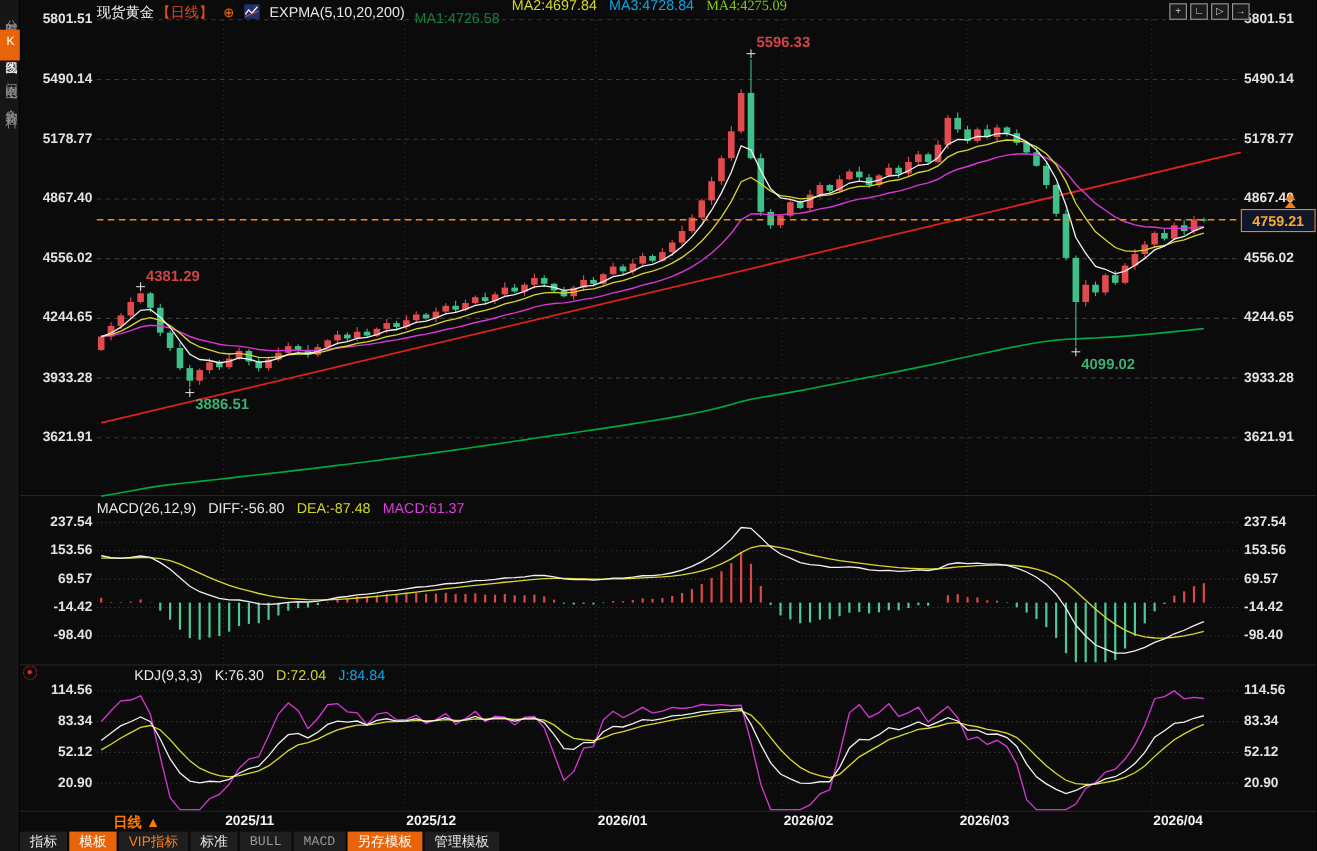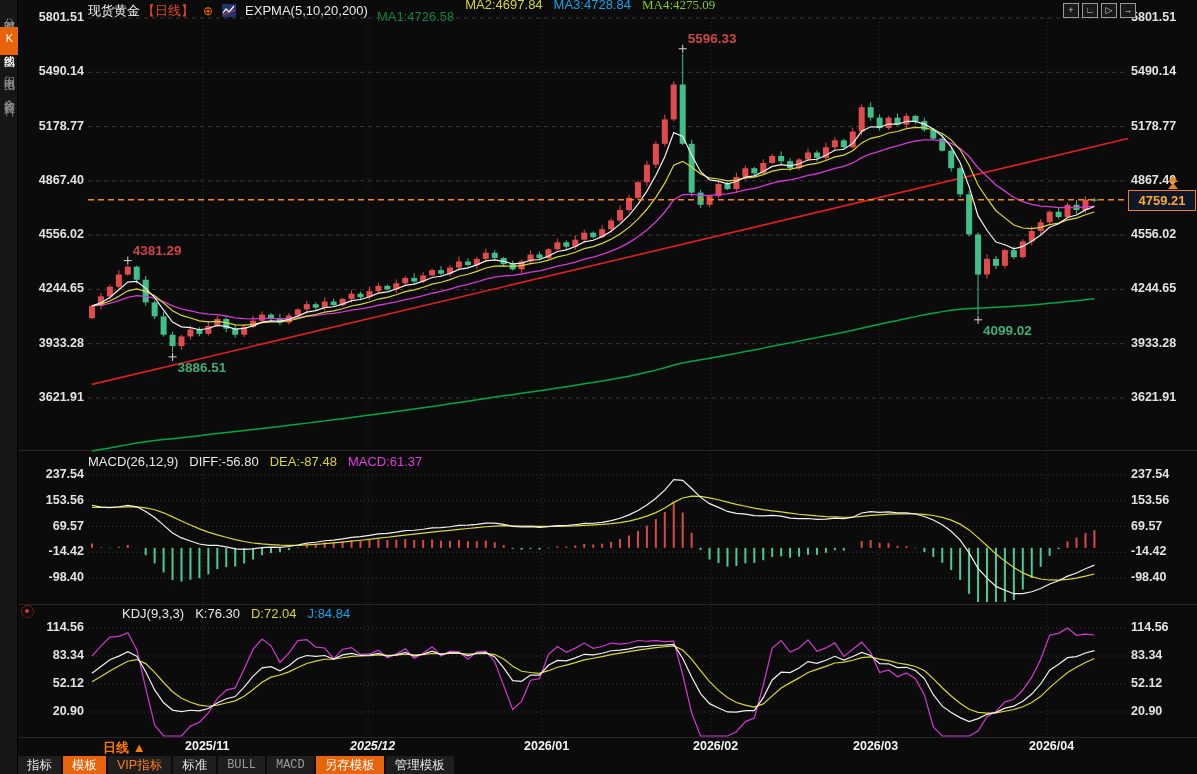--- a/index.html
+++ b/index.html
@@ -18,21 +18,21 @@
   .sym{color:#f0f0f0;text-align:right;}
   .period-tag{color:#e8481c;margin-left:2px;}
   .plus-icon{color:#ff6a00;font-size:12px;}
   .chart-ic{width:14px;height:13px;background:#20356e;position:relative;display:inline-block;}
   .hdr-icons{position:absolute;left:1063px;top:3px;display:flex;gap:3px;z-index:15;}
   .hicon{width:14px;height:13px;border:1px solid #9a9a9a;color:#d5d5d5;font-size:9px;line-height:12px;
          text-align:center;background:#1a1a1a;cursor:pointer;}
   
   .axis-label{position:absolute;font-size:12.5px;font-weight:bold;color:#e3e3e3;z-index:10;}
   .panel-hdr{position:absolute;display:flex;gap:11px;font-size:13px;color:#e8e8e8;z-index:10;white-space:nowrap;justify-content:flex-end;}
-  .month-label{position:absolute;top:739px;width:84px;margin-left:-42px;
+  .month-label{position:absolute;top:739px;width:84px;margin-left:-42px;text-align:center;
                font-weight:bold;font-size:12.5px;color:#f2f2f2;z-index:10;}
   .period-label{position:absolute;left:103px;top:739px;color:#ff7a00;font-weight:bold;font-size:13px;z-index:10;cursor:pointer;}
   .annotation{position:absolute;font-size:13.5px;font-weight:bold;z-index:12;}
   .price-marker{position:absolute;left:1128px;top:190px;width:66px;height:19px;border:1px solid #f08418;
                 background:#0f172a;color:#ffab2e;font-size:13px;font-weight:bold;text-align:center;
                 line-height:19px;z-index:14;}
   .arrow-marker{position:absolute;left:1168px;top:175px;z-index:14;}
   .tri{width:0;height:0;border-left:5px solid transparent;border-right:5px solid transparent;
        border-bottom:6px solid #f08418;margin-bottom:1px;}
   .watermark{position:absolute;left:1044px;top:714px;font-size:37px;color:#ccd1d9;letter-spacing:1px;
@@ -508,21 +508,21 @@
       <div class="tb-item active">模板</div>
       <div class="tb-item orange">VIP指标</div>
       <div class="tb-item plain">标准</div>
       <div class="tb-item dim">BULL</div>
       <div class="tb-item dim">MACD</div>
       <div class="tb-item active">另存模板</div>
       <div class="tb-item plain">管理模板</div>
     </div>
 
 <div class="month-label" style="left: 227px;">2025/11</div>
-    <div class="month-label" style="left: 392px; font-style: italic;">2025/12</div>
+    <div class="month-label" style="left: 392px;">2025/12</div>
     <div class="month-label" style="left: 566px;">2026/01</div>
     <div class="month-label" style="left: 735px;">2026/02</div>
     <div class="month-label" style="left: 895px;">2026/03</div>
     <div class="month-label" style="left: 1071px;">2026/04</div>
     <div class="axis-label" style="left: 20px; width: 64px; text-align: right; top: 10px;">5801.51</div>
     <div class="axis-label" style="left: 1131px; top: 10px;">5801.51</div>
     <div class="axis-label" style="left: 20px; width: 64px; text-align: right; top: 64.2855px;">5490.14</div>
     <div class="axis-label" style="left: 1131px; top: 64.2855px;">5490.14</div>
     <div class="axis-label" style="left: 20px; width: 64px; text-align: right; top: 118.571px;">5178.77</div>
     <div class="axis-label" style="left: 1131px; top: 118.571px;">5178.77</div>

